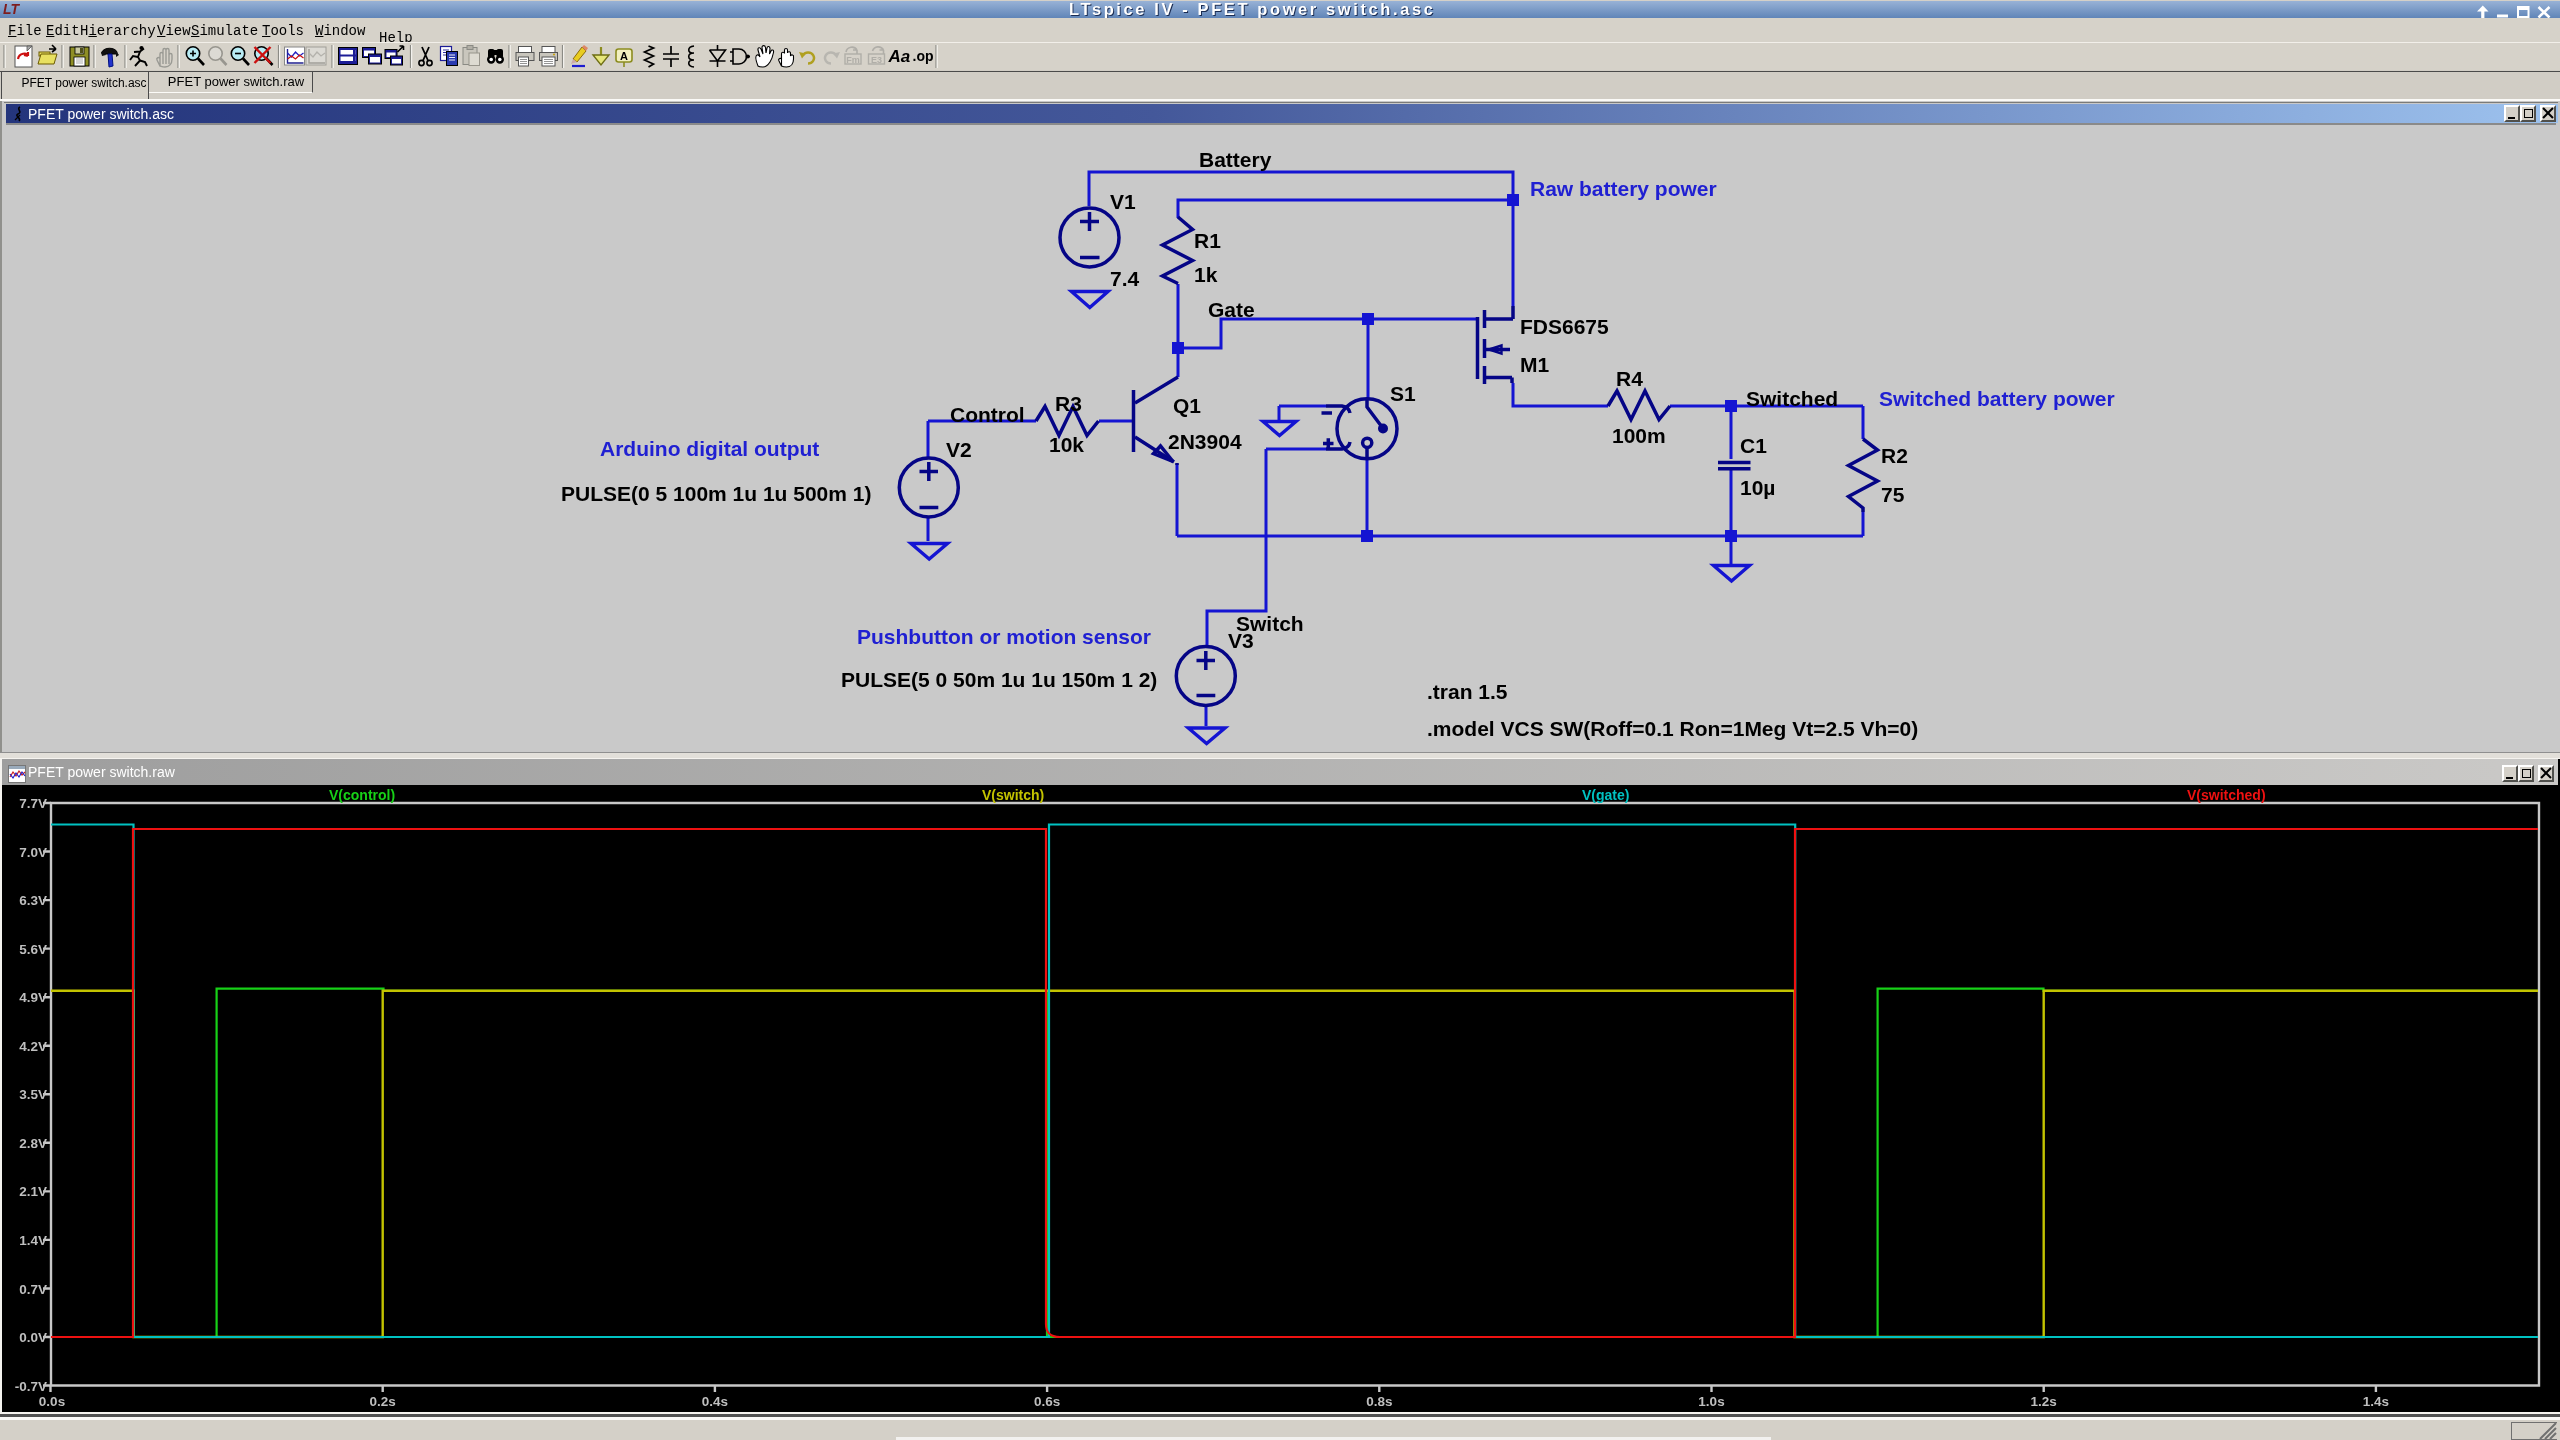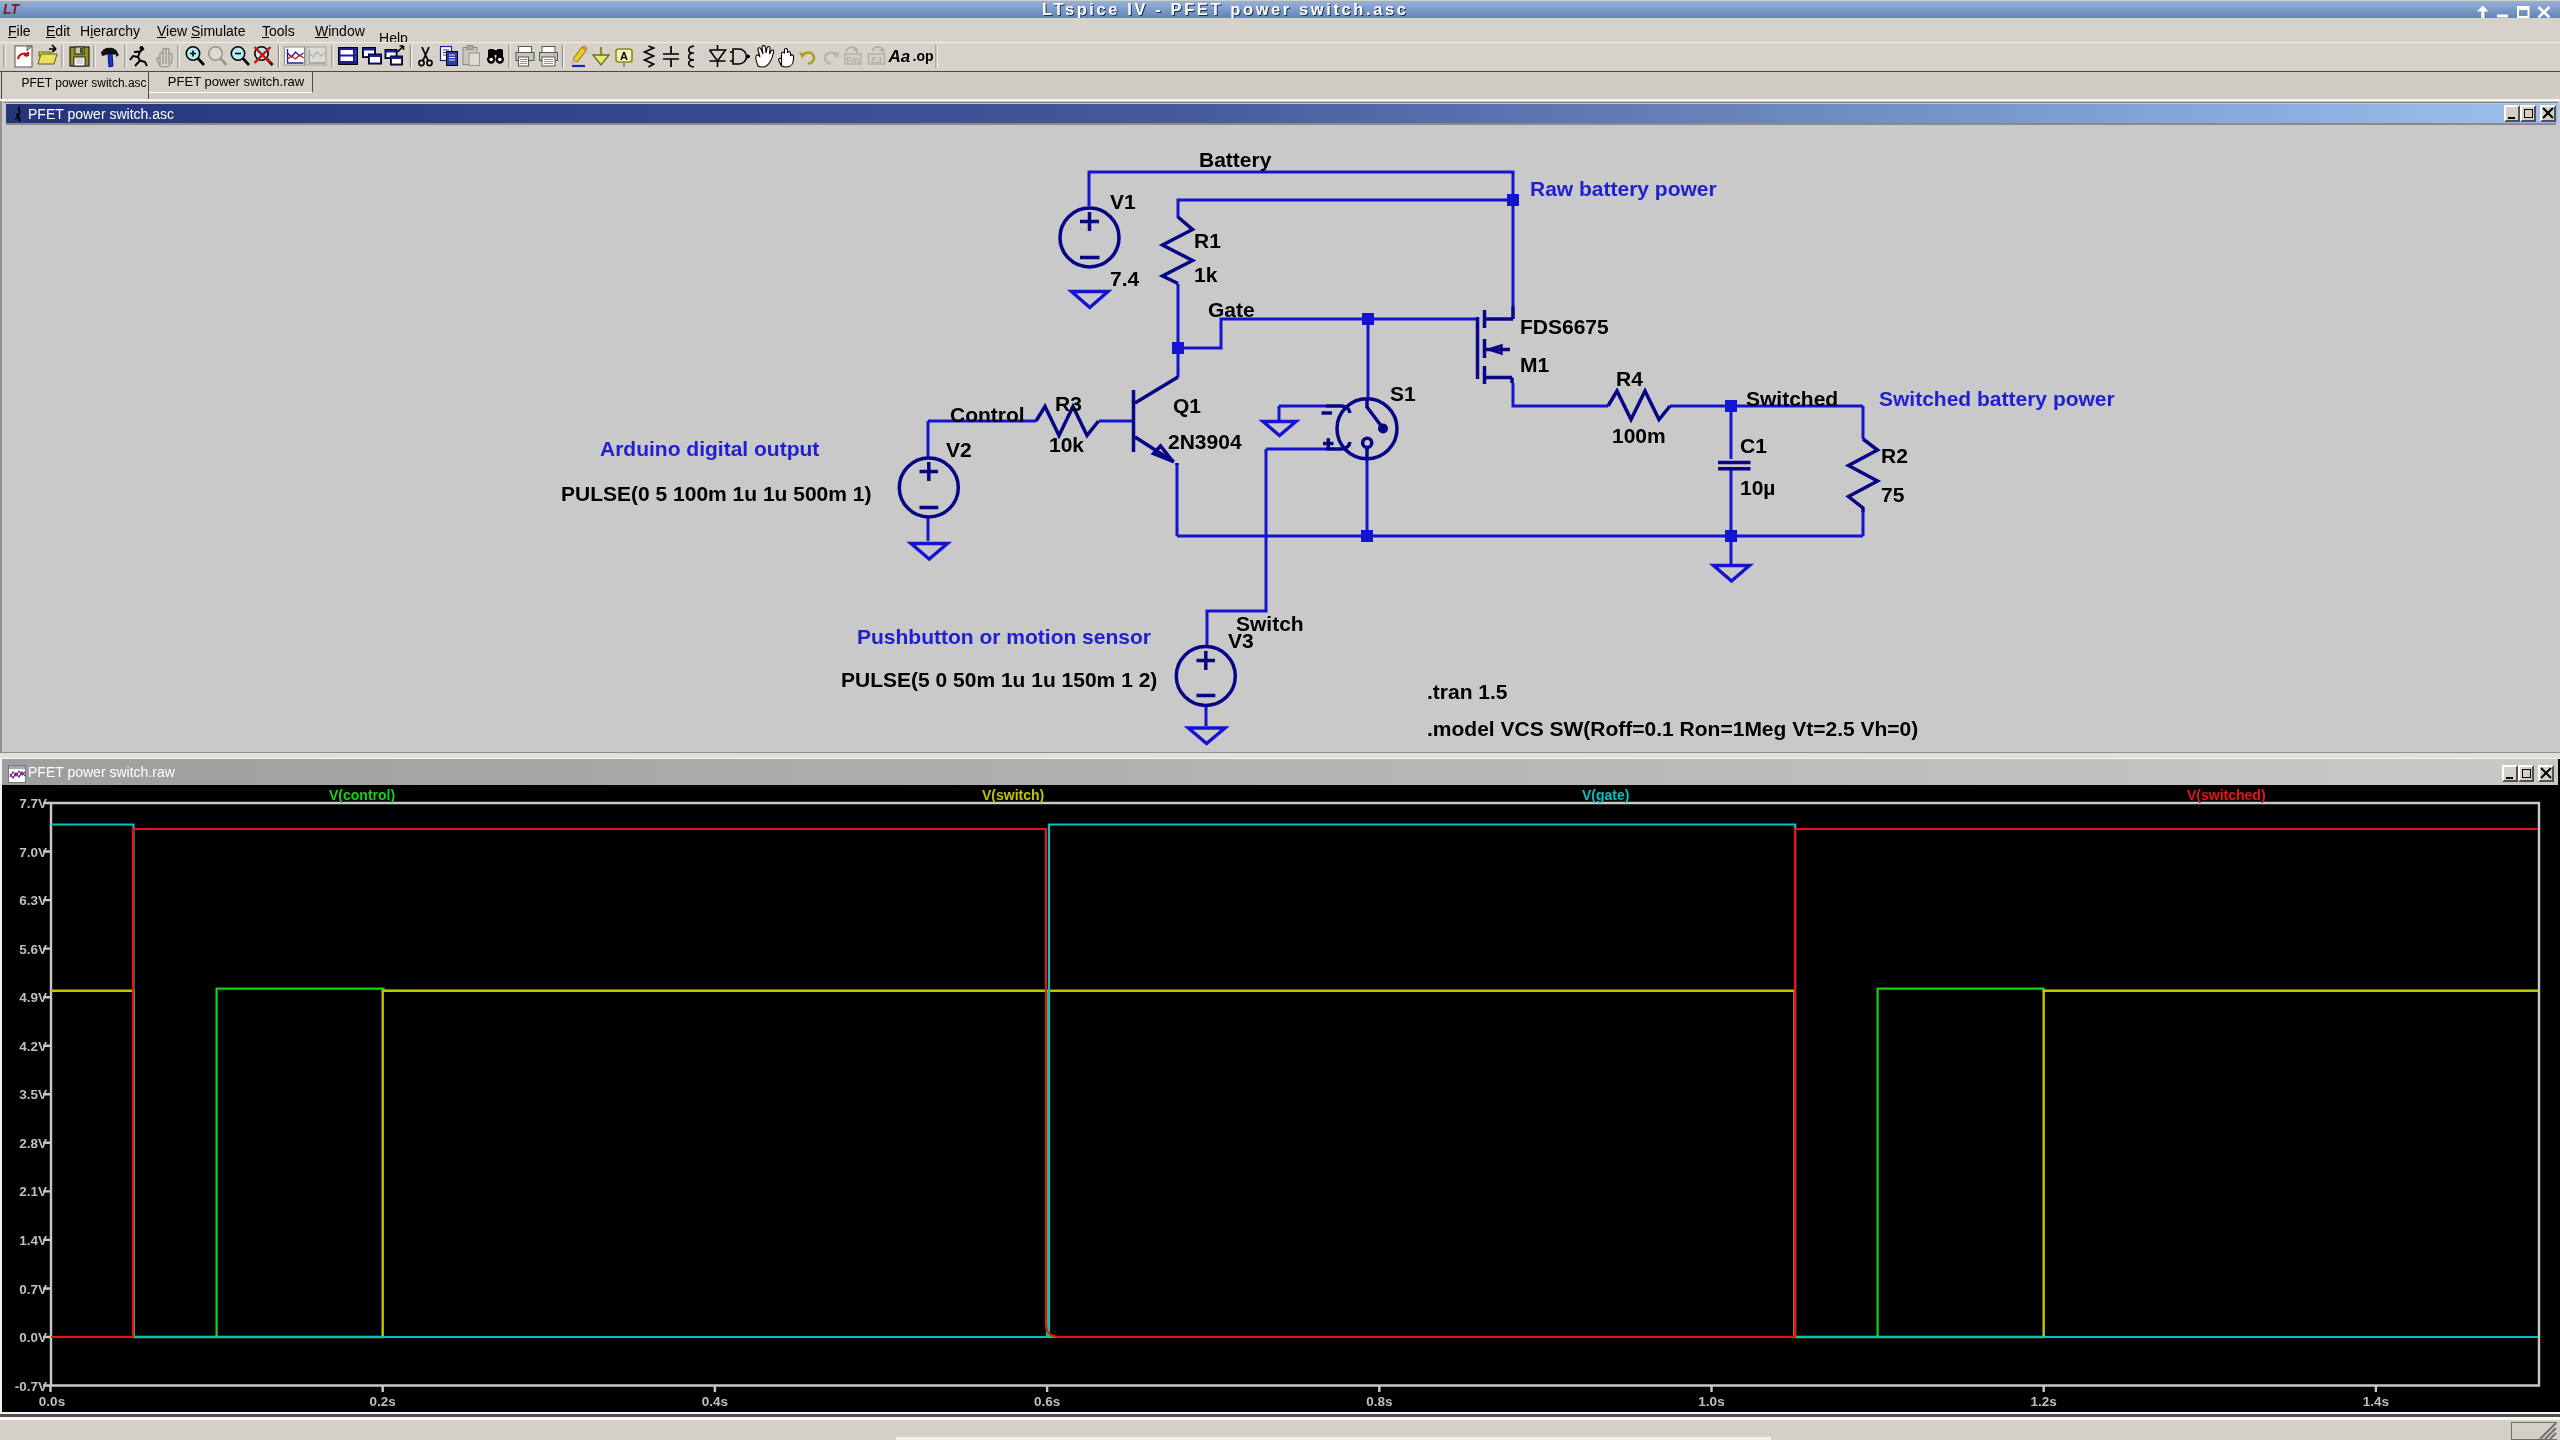--- a/index.html
+++ b/index.html
@@ -2,25 +2,25 @@
 <html><head>
 <meta charset="utf-8">
 <style>
 html,body{margin:0;padding:0;width:2560px;height:1440px;overflow:hidden;background:#d4d0c8;
 font-family:"Liberation Sans", sans-serif;}
 #app{position:absolute;left:0;top:0;width:2560px;height:1440px;}
 .abs{position:absolute;}
 
 #titlebar{left:0;top:1px;width:2560px;height:17px;
 background:linear-gradient(to bottom,#98b2d6,#6085b8);}
-#titletext{left:1042px;top:0px;width:500px;height:34px;color:#fff;font-weight:bold;font-size:16.5px;
+#titletext{left:1069px;top:0px;width:500px;height:34px;color:#fff;font-weight:bold;font-size:16.5px;
 letter-spacing:2.6px;text-shadow:1px 1px 0 #1a2c52;white-space:nowrap;}
 #ltlogo{left:3px;top:1px;font-style:italic;font-weight:bold;font-size:14px;color:#7f1d1d;}
 
-#menubar{left:0;top:18px;width:2560px;height:24px;background:#d6d2c9;font-size:14px;color:#000;}
+#menubar{left:0;top:18px;width:2560px;height:24px;background:#d6d2c9;font-size:14px;color:#000;font-family:Liberation Mono, monospace;}
 .mi{position:absolute;top:5px;}
 
 #toolbar{left:0;top:42px;width:2560px;height:27px;background:#d6d2c9;border-top:1px solid #f2efe9;}
 
 #tabrow{left:0;top:70px;width:2560px;height:30px;background:#d1cdc5;}
 .tab{position:absolute;background:#d6d2c9;font-size:12px;text-align:center;color:#000;}
 #tabtop{left:0;top:70.5px;width:2560px;height:1.5px;background:#4a4a4a;}
 #tab1{left:1px;top:72px;width:146px;height:27px;line-height:22px;border-left:1.5px solid #4a4a4a;border-right:1.5px solid #4a4a4a;text-indent:18px;}
 #tab2{left:148.5px;top:72px;width:163px;height:20px;line-height:20px;background:#d4d0c8;border-right:1.5px solid #4a4a4a;border-bottom:1.5px solid #fcfbf8;font-size:13px;text-indent:12px;}
 #tabline{left:0;top:99px;width:2560px;height:2px;background:#fbfaf7;}

